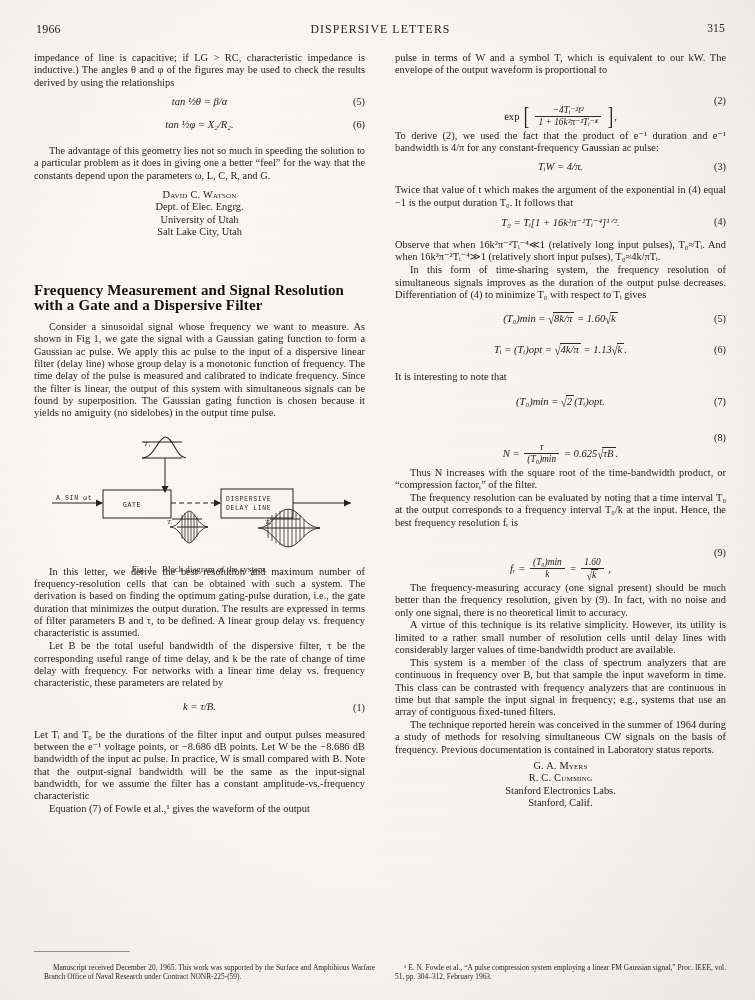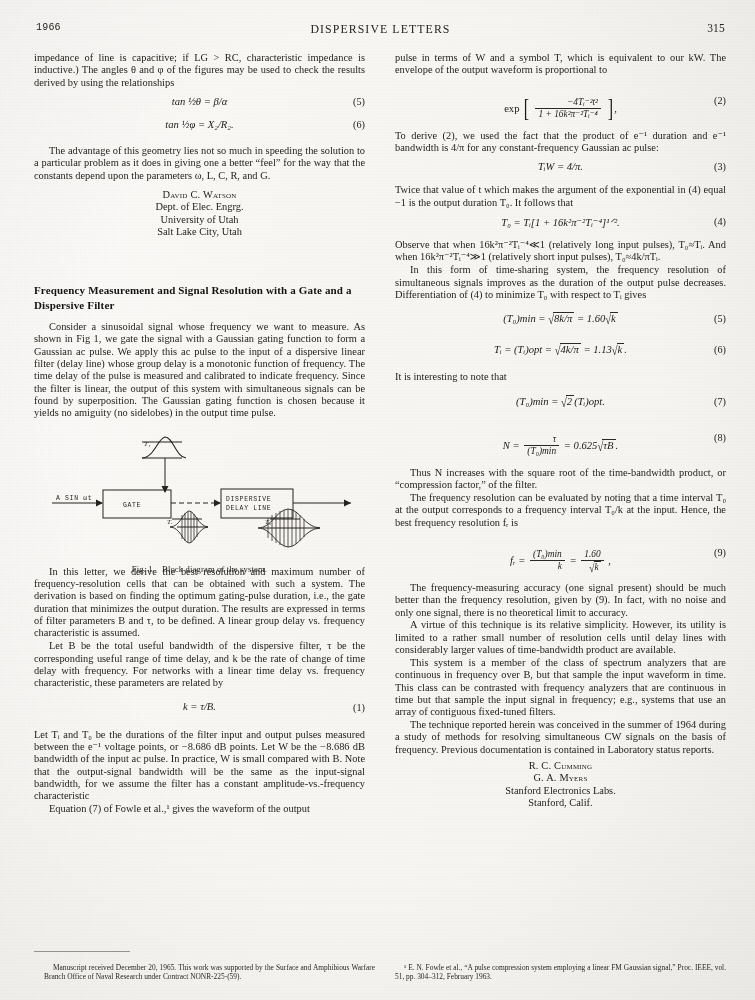--- a/index.html
+++ b/index.html
@@ -46,22 +46,21 @@
     right: 30px;
     height: 16px;
     font-size: 11.5px;
     letter-spacing: .2px;
     color: #262320;
   }
   .runhead .year {
     position: absolute;
     left: 0;
     top: 0;
-    font-size: 10px;
-    font-family: Liberation Mono, monospace;
+    font-size: 12px;
   }
   .runhead .title {
     position: absolute;
     left: 0; right: 0;
     top: 0;
     text-align: center;
     font-size: 11.8px;
     letter-spacing: 1.1px;
   }
   .runhead .folio {
@@ -126,22 +125,22 @@
   .eq.tall { height: 34px; margin: 9px 0 10px 0; }
   .eq.tall .body { top: 8px; }
   .eq.tall .num { top: 9px; }
   .eq.mid { height: 22px; margin: 8px 0 9px 0; }
   .eq.mid .body { top: 3px; }
   .eq.mid .num { top: 4px; }
 
   .frac {
     display: inline-block;
     vertical-align: middle;
-    text-align: right;
-    margin: 4px 2px;
+    text-align: center;
+    margin: 12px 2px;
     position: relative;
     top: -1px;
   }
   .frac .n, .frac .d {
     display: block;
     padding: 0 3px;
     font-size: 9.4px;
     line-height: 11px;
     white-space: nowrap;
   }
@@ -178,21 +177,21 @@
     line-height: 12.6px;
     color: #1f1c19;
   }
   .sig .name {
     font-variant: small-caps;
     letter-spacing: .2px;
   }
 
   
   .arttitle {
-    font-size: 11px;
+    font-size: 15px;
     font-weight: bold;
     line-height: 15.5px;
     letter-spacing: .15px;
     color: #141210;
     margin: 0 0 7px 0;
   }
 
   
   .figure {
     position: relative;
@@ -467,22 +466,22 @@
           <span class="num">(9)</span>
         </div>
 
         <div class="para indent">The frequency-measuring accuracy (one signal present) should be much better than the frequency resolution, given by (9). In fact, with no noise and only one signal, there is no theoretical limit to accuracy.</div>
         <div class="para indent">A virtue of this technique is its relative simplicity. However, its utility is limited to a rather small number of resolution cells until delay lines with considerably larger values of time-bandwidth product are available.</div>
         <div class="para indent">This system is a member of the class of spectrum analyzers that are continuous in frequency over B, but that sample the input waveform in time. This class can be contrasted with frequency analyzers that are continuous in time but that sample the input signal in frequency; e.g., systems that use an array of contiguous fixed-tuned filters.</div>
         <div class="para indent">The technique reported herein was conceived in the summer of 1964 during a study of methods for resolving simultaneous CW signals on the basis of frequency. Previous documentation is contained in Laboratory status reports.</div>
 
         <div class="gap-sm"></div>
         <div class="sig">
+          <div class="name">G. A. Myers</div>
           <div class="name">R. C. Cumming</div>
-          <div class="name">G. A. Myers</div>
           <div>Stanford Electronics Labs.</div>
           <div>Stanford, Calif.</div>
         </div>
       </div>
     </div>
 
     <div class="rule-left"></div>
     <div class="footnote fn-left">
       <div class="ind">Manuscript received December 20, 1965. This work was supported by the Surface and Amphibious Warfare Branch Office of Naval Research under Contract NONR-225-(59).</div>
     </div>

